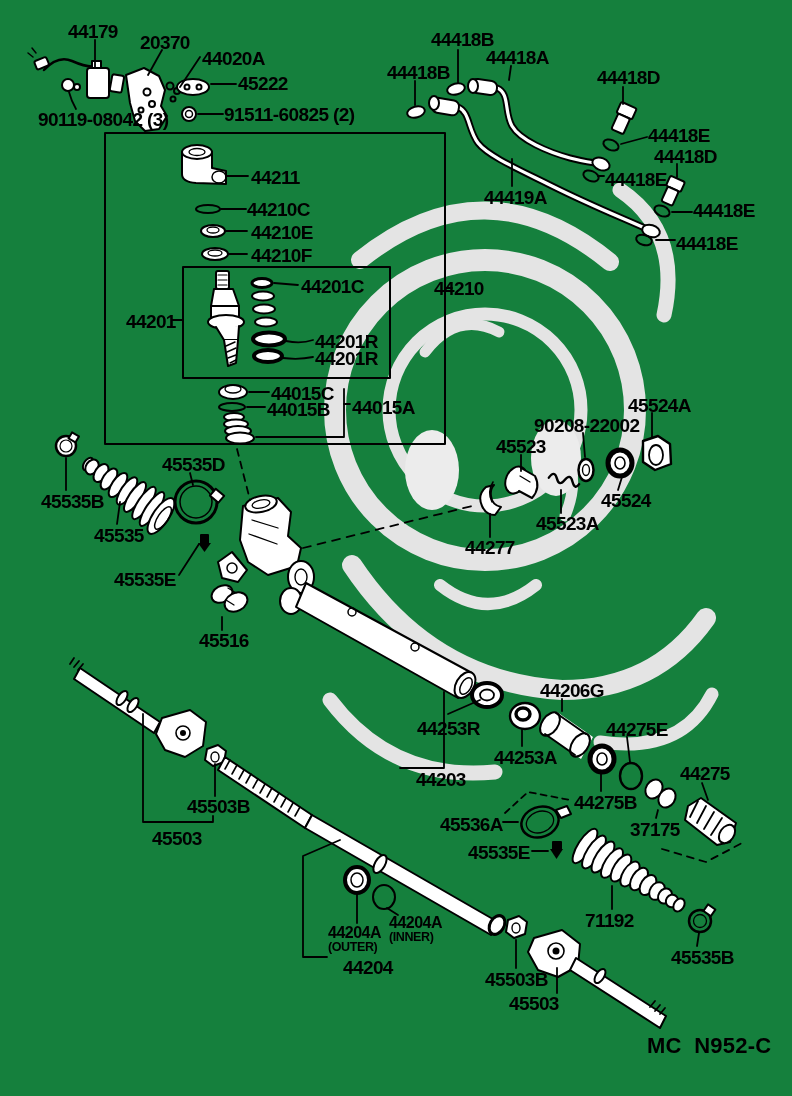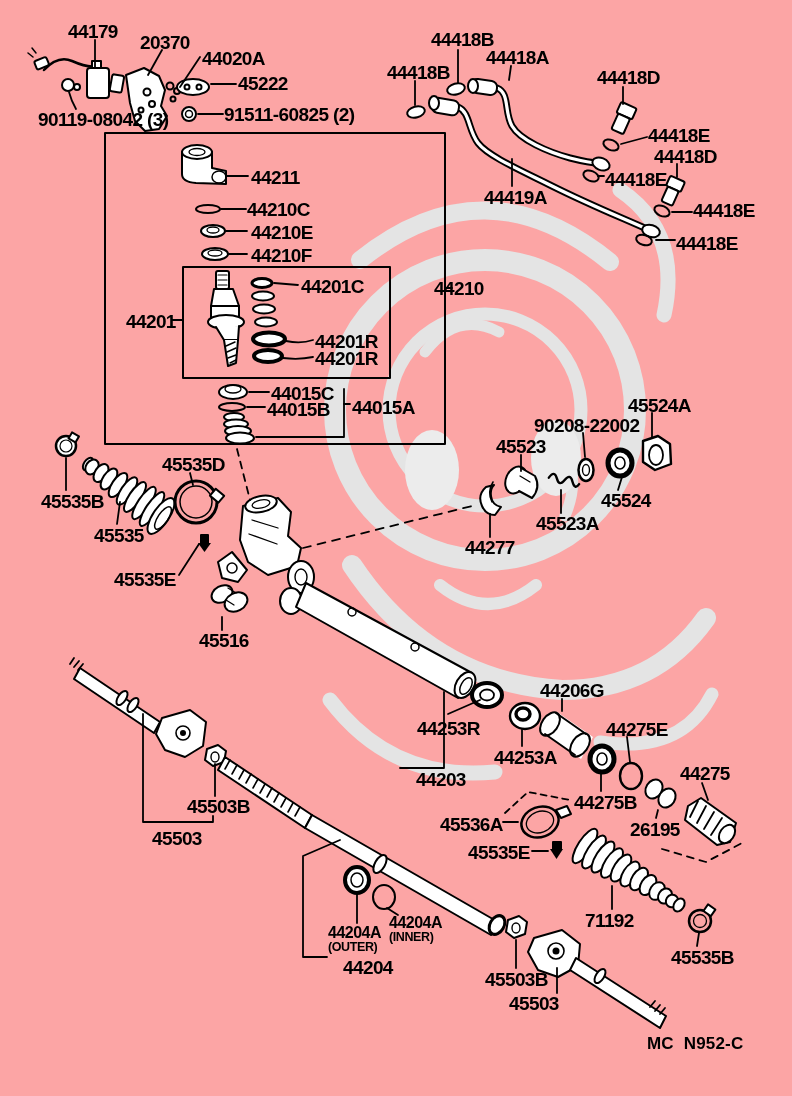--- a/index.html
+++ b/index.html
@@ -1,23 +1,23 @@
 <!DOCTYPE html>
 <html><head>
 <meta charset="utf-8">
 <style>
   html,body{margin:0;padding:0;background:#fff;}
-  #canvas{position:relative;width:792px;height:1096px;background:#fca5a5;overflow:hidden;
+  #canvas{position:relative;width:792px;height:1096px;background:#15803d;overflow:hidden;
           font-family:"Liberation Sans",sans-serif;}
   #art{position:absolute;left:0;top:0;}
   .lbl{position:absolute;font-weight:bold;font-size:19px;line-height:1;letter-spacing:-0.6px;
        color:#000;white-space:nowrap;}
   .lbl.md{font-size:16px;letter-spacing:-0.5px;}
   .lbl.sm{font-size:12.5px;letter-spacing:-0.4px;}
-  .lbl.code{font-size:17px;letter-spacing:0.2px;white-space:pre;}
+  .lbl.code{font-size:22px;letter-spacing:0.2px;white-space:pre;}
   svg *{vector-effect:none;}
 </style>
 </head>
 <body>
 
 <div id="canvas">
 
 <svg id="art" width="792" height="1096" viewBox="0 0 792 1096" stroke="#000" stroke-width="2" fill="none" stroke-linecap="round" stroke-linejoin="round">
 
   <g stroke="#e4e4e4">
@@ -385,21 +385,21 @@
   <div class="lbl" style="left:536px;top:514px">45523A</div>
   <div class="lbl" style="left:465px;top:538px">44277</div>
 
   <div class="lbl" style="left:540px;top:681px">44206G</div>
   <div class="lbl" style="left:417px;top:719px">44253R</div>
   <div class="lbl" style="left:494px;top:748px">44253A</div>
   <div class="lbl" style="left:416px;top:770px">44203</div>
   <div class="lbl" style="left:606px;top:720px">44275E</div>
   <div class="lbl" style="left:574px;top:793px">44275B</div>
   <div class="lbl" style="left:680px;top:764px">44275</div>
-  <div class="lbl" style="left:630px;top:820px">26195</div>
+  <div class="lbl" style="left:630px;top:820px">37175</div>
 
   <div class="lbl" style="left:440px;top:815px">45536A</div>
   <div class="lbl" style="left:468px;top:843px">45535E</div>
   <div class="lbl" style="left:585px;top:911px">71192</div>
   <div class="lbl" style="left:671px;top:948px">45535B</div>
 
   <div class="lbl" style="left:187px;top:797px">45503B</div>
   <div class="lbl" style="left:152px;top:829px">45503</div>
 
   <div style="position:absolute;left:328px;top:925px">

